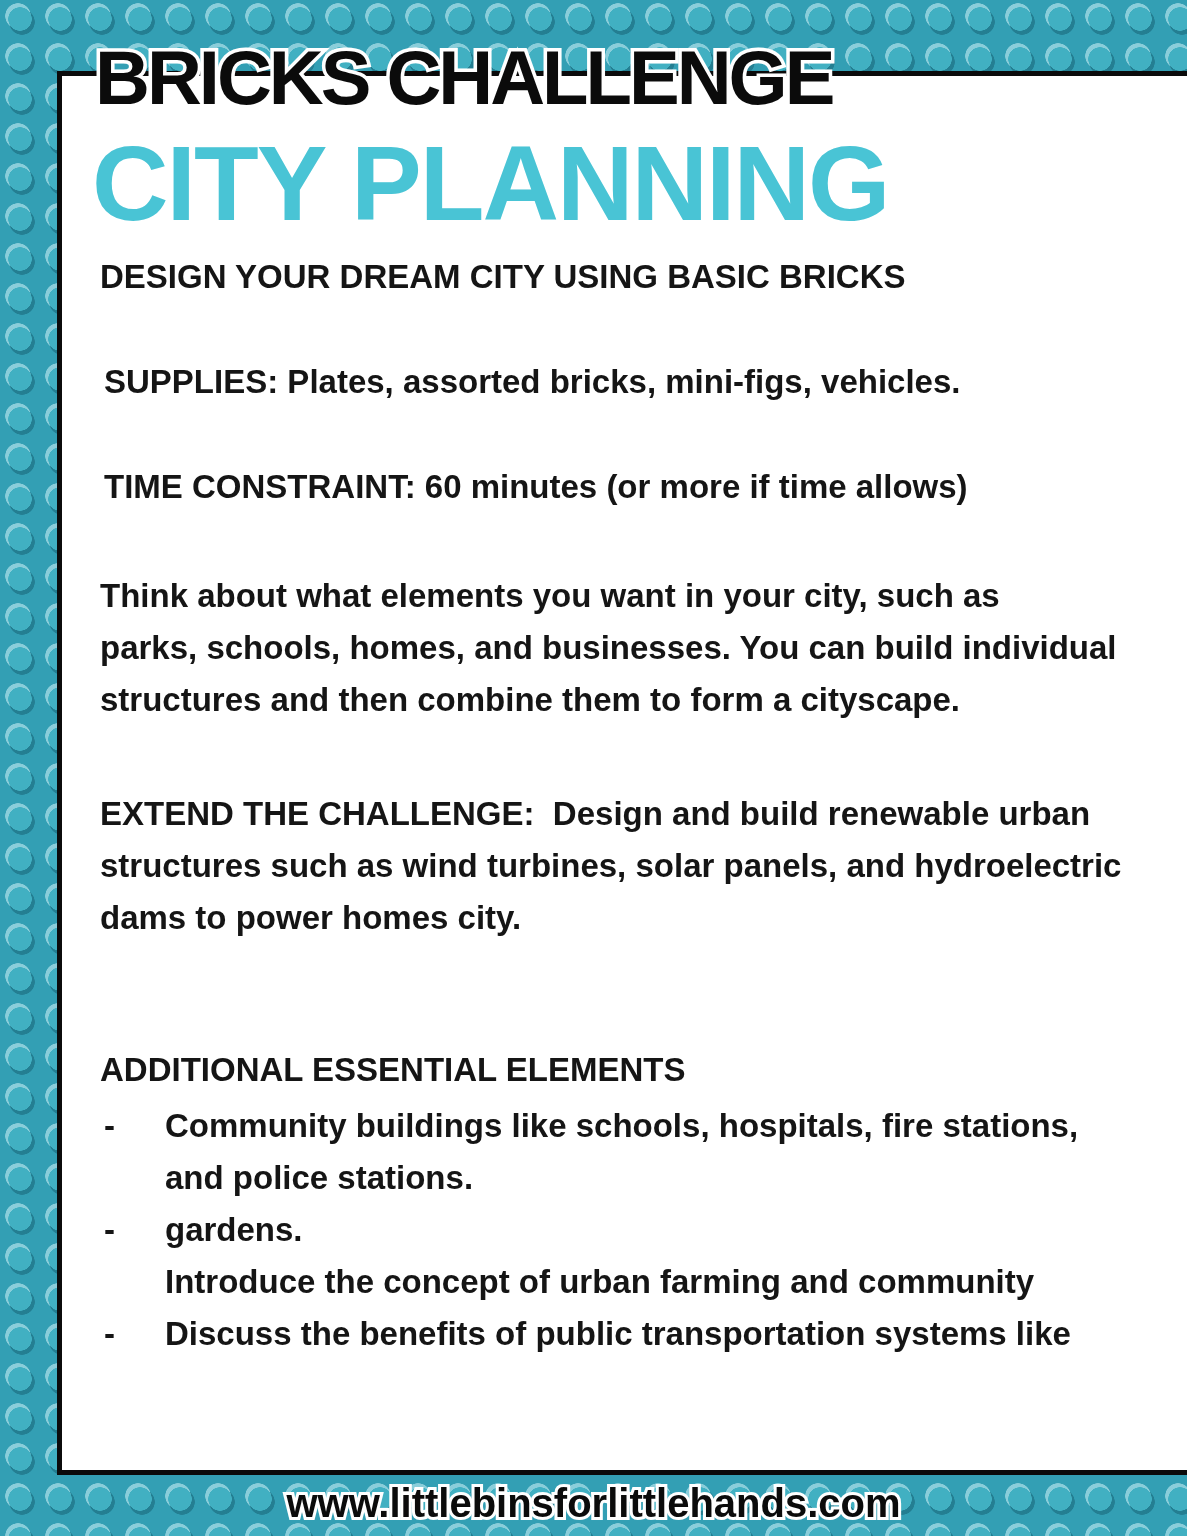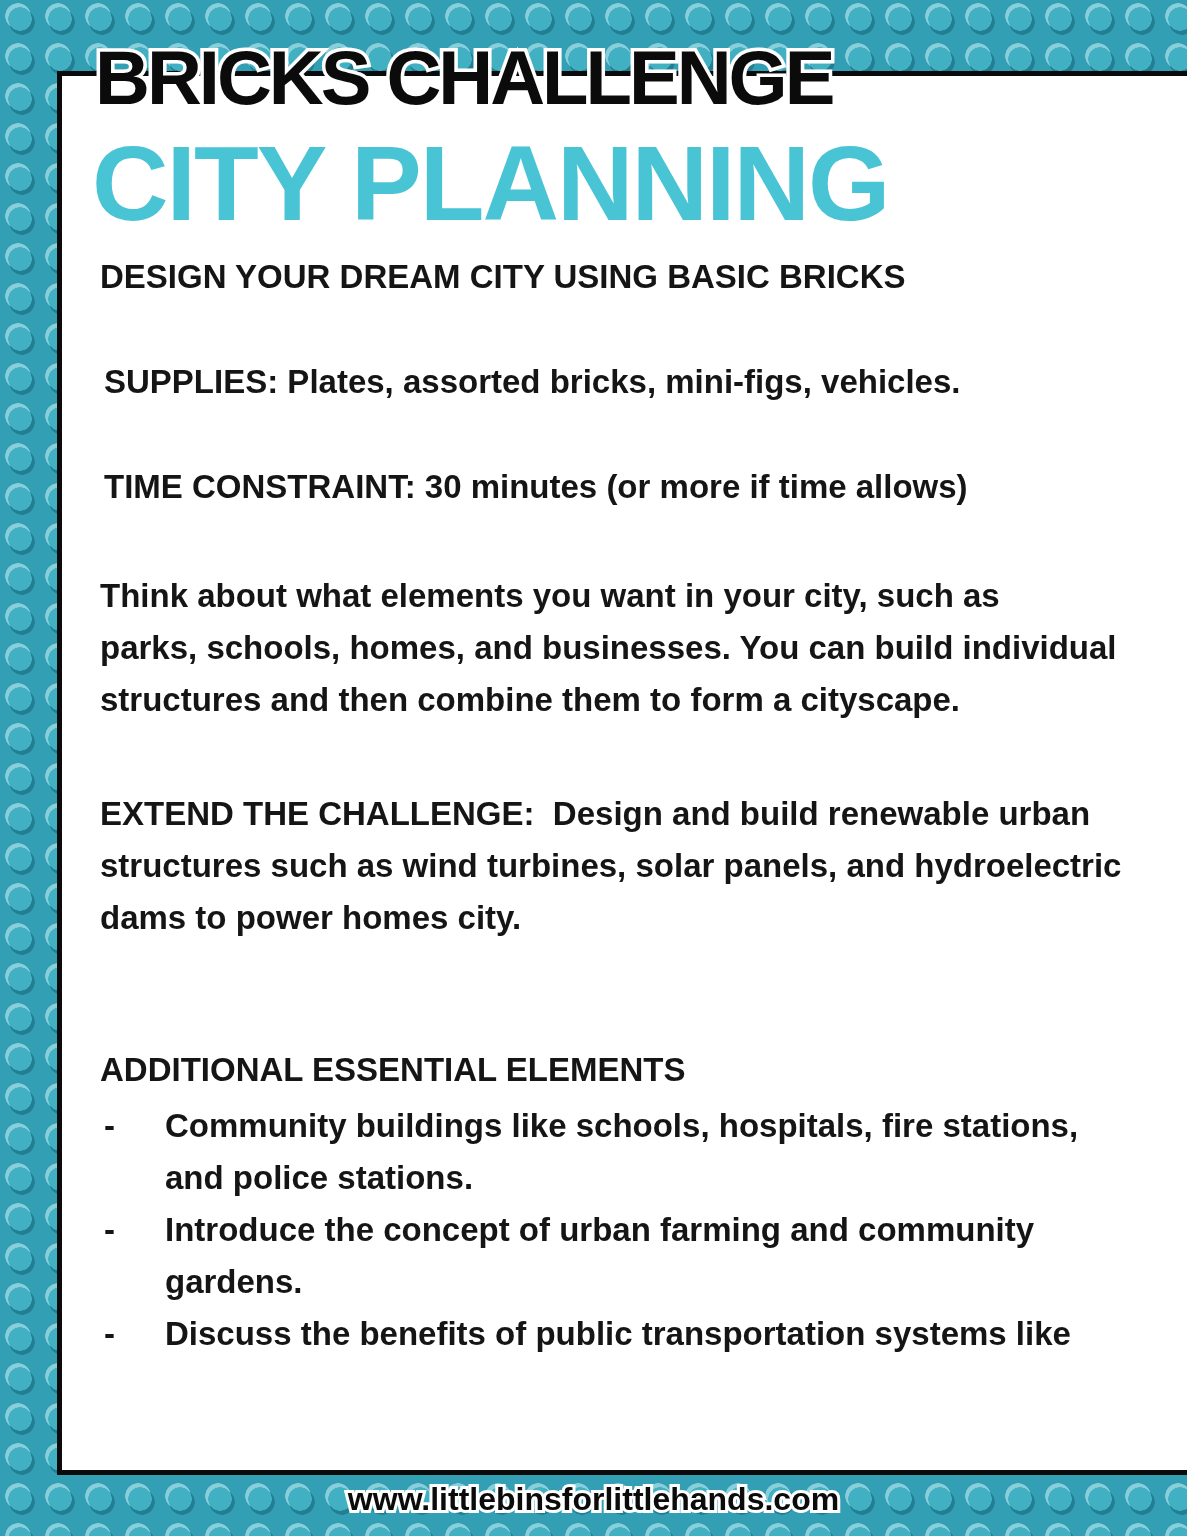--- a/index.html
+++ b/index.html
@@ -96,41 +96,41 @@
 
   .keep-ws { white-space: pre-wrap; }
 
   .footer-url {
     position: absolute;
     left: 0;
     right: 0;
     top: 1481px;
     margin: 0;
     text-align: center;
-    font-size: 32px;
+    font-size: 40px;
     font-weight: bold;
     color: var(--title-black);
     -webkit-text-stroke: 6px #ffffff;
     paint-order: stroke fill;
   }
 </style>
 </head>
 <body>
 
 <div class="sheet">
 
   <h1 class="series-title">BRICKS CHALLENGE</h1>
 
   <h2 class="challenge-title">CITY PLANNING</h2>
 
   <p class="body-text tagline">DESIGN YOUR DREAM CITY USING BASIC BRICKS</p>
 
   <p class="body-text section-line">SUPPLIES: Plates, assorted bricks, mini-figs, vehicles.</p>
 
-  <p class="body-text section-line">TIME CONSTRAINT: 30 minutes (or more if time allows)</p>
+  <p class="body-text section-line">TIME CONSTRAINT: 60 minutes (or more if time allows)</p>
 
   <div class="body-text para">
     <div class="line">Think about what elements you want in your city, such as</div>
     <div class="line">parks, schools, homes, and businesses. You can build individual</div>
     <div class="line">structures and then combine them to form a cityscape.</div>
   </div>
 
   <div class="body-text para">
     <div class="line keep-ws">EXTEND THE CHALLENGE:  Design and build renewable urban</div>
     <div class="line">structures such as wind turbines, solar panels, and hydroelectric</div>
@@ -143,22 +143,22 @@
     <li>
       <span class="bullet-marker">-</span>
       <span class="bullet-text">
         <div class="line">Community buildings like schools, hospitals, fire stations,</div>
         <div class="line">and police stations.</div>
       </span>
     </li>
     <li>
       <span class="bullet-marker">-</span>
       <span class="bullet-text">
+        <div class="line">gardens.</div>
         <div class="line">Introduce the concept of urban farming and community</div>
-        <div class="line">gardens.</div>
       </span>
     </li>
     <li>
       <span class="bullet-marker">-</span>
       <span class="bullet-text">
         <div class="line">Discuss the benefits of public transportation systems like</div>
 
       </span>
     </li>
   </ul>

